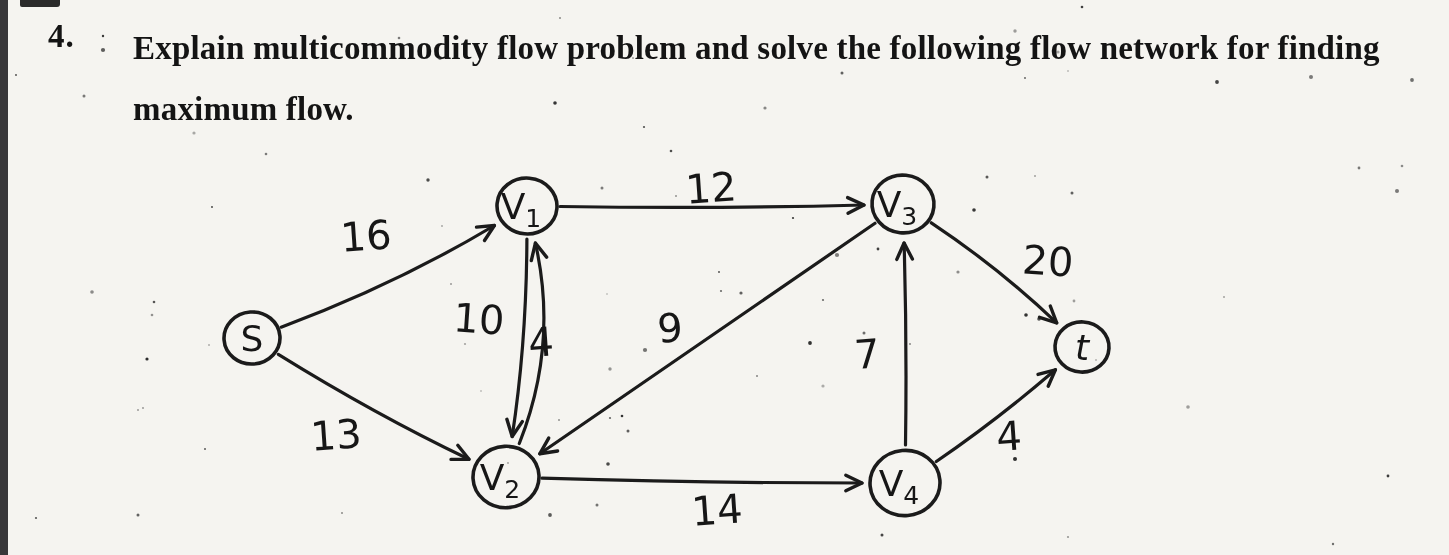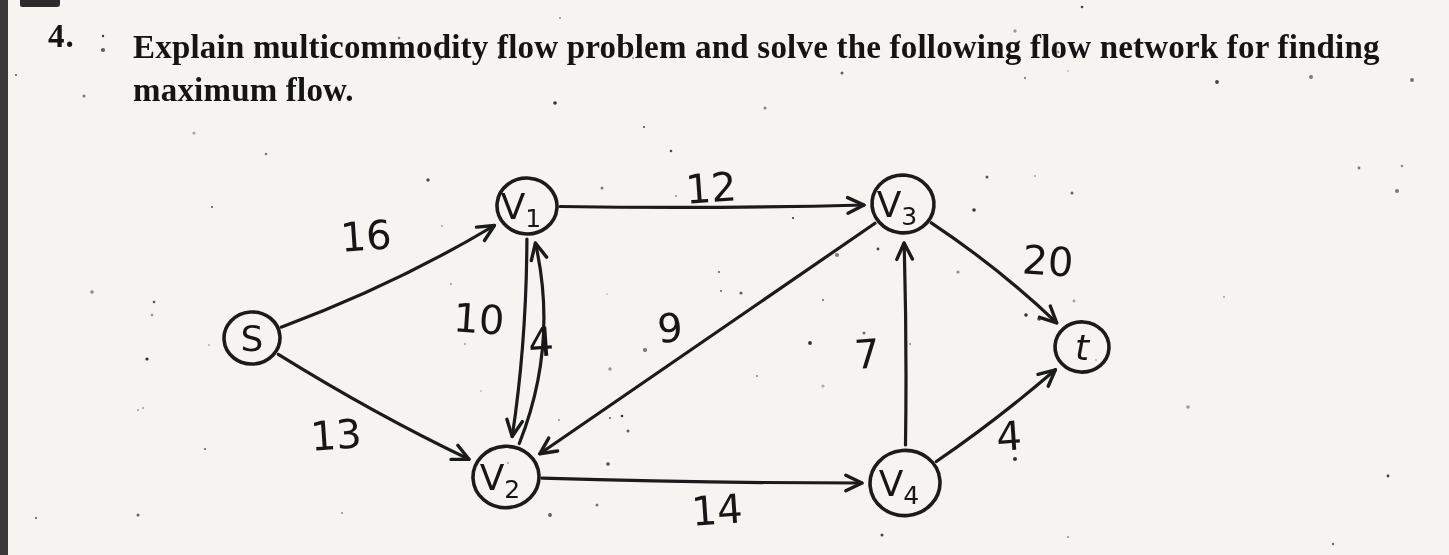--- a/index.html
+++ b/index.html
@@ -16,22 +16,22 @@
     border-radius:0 0 3px 2px;
   }
   .question{
     position:absolute;left:0;top:14px;width:1449px;color:#141414;
   }
   .qnum{
     position:absolute;left:48px;top:4px;
     font-size:33px;font-weight:bold;letter-spacing:1px;
   }
   .qtext{
-    position:absolute;left:133px;top:12px;width:1290px;
-    font-size:33px;font-weight:bold;line-height:43px;letter-spacing:0.2px;
+    position:absolute;left:133px;top:4px;width:1290px;
+    font-size:33px;font-weight:bold;line-height:61px;letter-spacing:0.2px;
   }
   svg.diagram{position:absolute;left:0;top:0;}
   .edge-path{fill:none;stroke:#1b1b1b;stroke-width:3.2;stroke-linecap:round;}
   .arrow-head{fill:none;stroke:#1b1b1b;stroke-width:3.4;stroke-linecap:round;stroke-linejoin:round;}
   .node-circle{fill:none;stroke:#1b1b1b;stroke-width:3.6;}
   .node-label{fill:#161616;font-family:"DejaVu Sans",sans-serif;font-size:36px;}
   .node-sub{font-size:25px;}
   .cap-label{fill:#161616;font-family:"DejaVu Sans",sans-serif;font-size:40px;}
   .speck{fill:#222;}
 </style>

